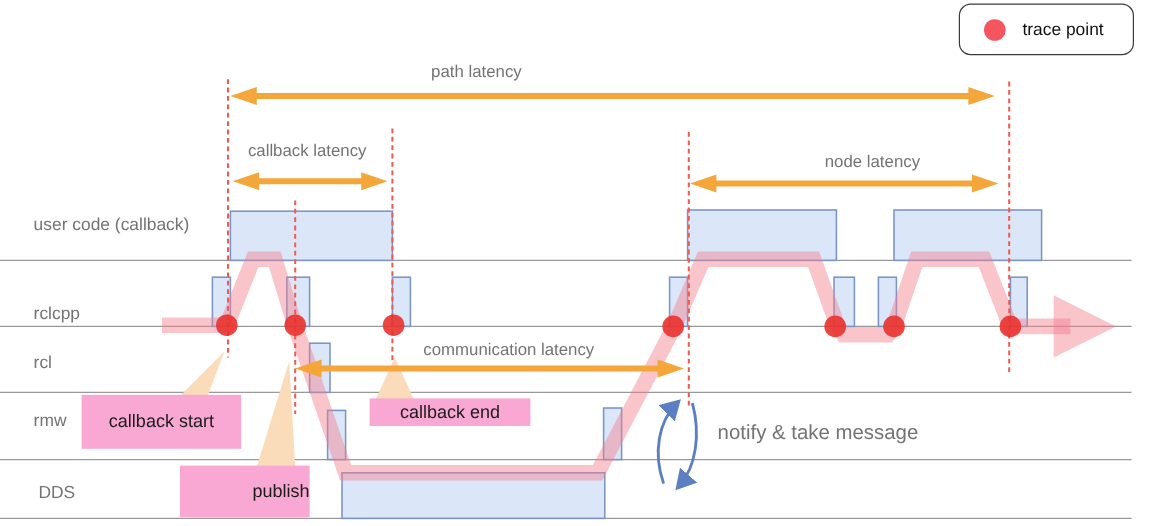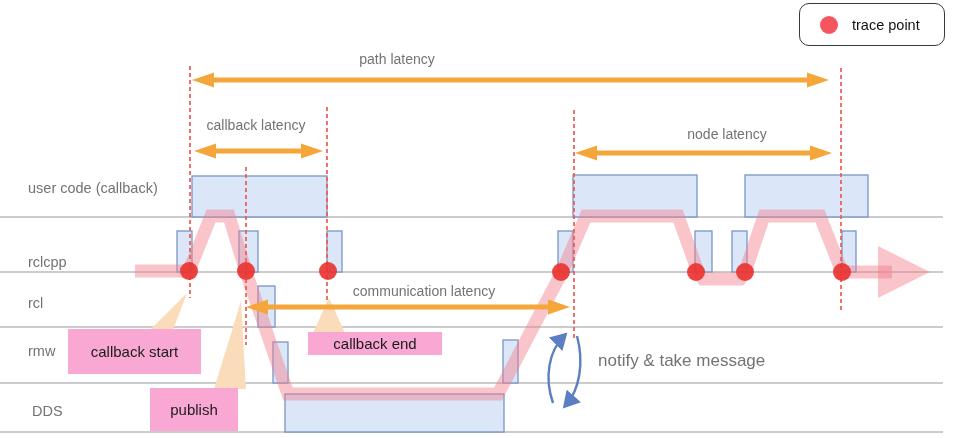--- a/index.html
+++ b/index.html
@@ -131,21 +131,21 @@
 
   <div class="label center" style="left:397px;top:59px;">path latency</div>
   <div class="label center" style="left:256px;top:125px;">callback latency</div>
   <div class="label center" style="left:727px;top:134px;">node latency</div>
   <div class="label center" style="left:424px;top:291px;">communication latency</div>
   <div class="label" style="left:598px;top:351px;font-size:17px;">notify &amp; take message</div>
 
   <div class="callout" style="left:68px;top:329px;width:133px;height:45px;">
     <span>callback start</span>
   </div>
-  <div class="callout" style="left:150px;top:388px;width:88px;height:43px;">
+  <div class="callout" style="left:150px;top:388px;width:108px;height:43px;justify-content:flex-end;">
     <span>publish</span>
   </div>
   <div class="callout" style="left:308px;top:332px;width:134px;height:23px;">
     <span>callback end</span>
   </div>
 
   <div class="legend">
     <span class="legend-dot"></span>
     <span class="legend-text">trace point</span>
   </div>

